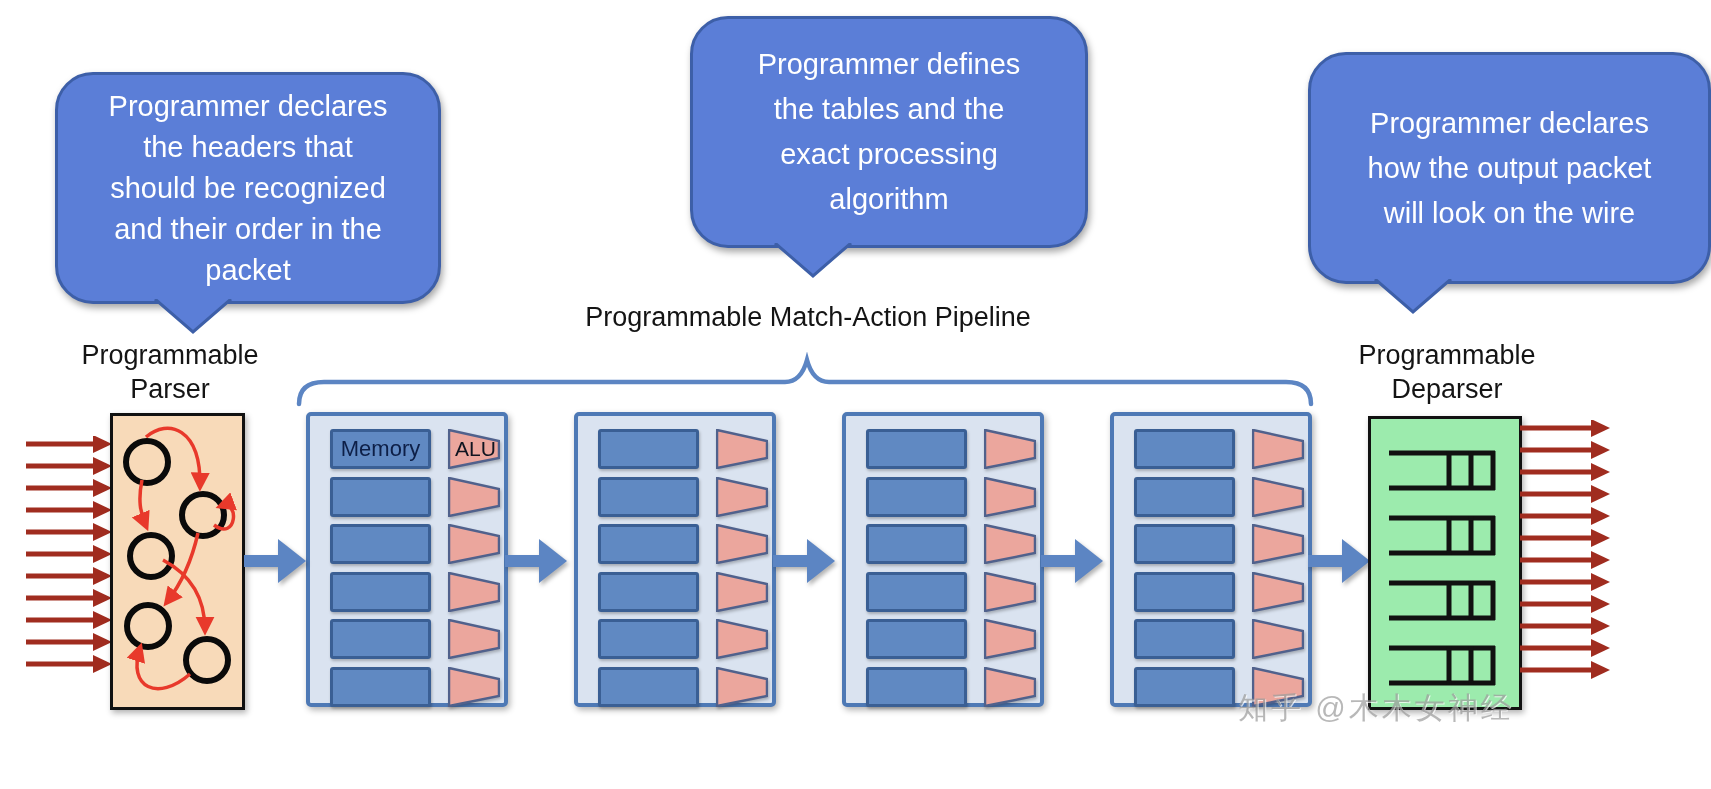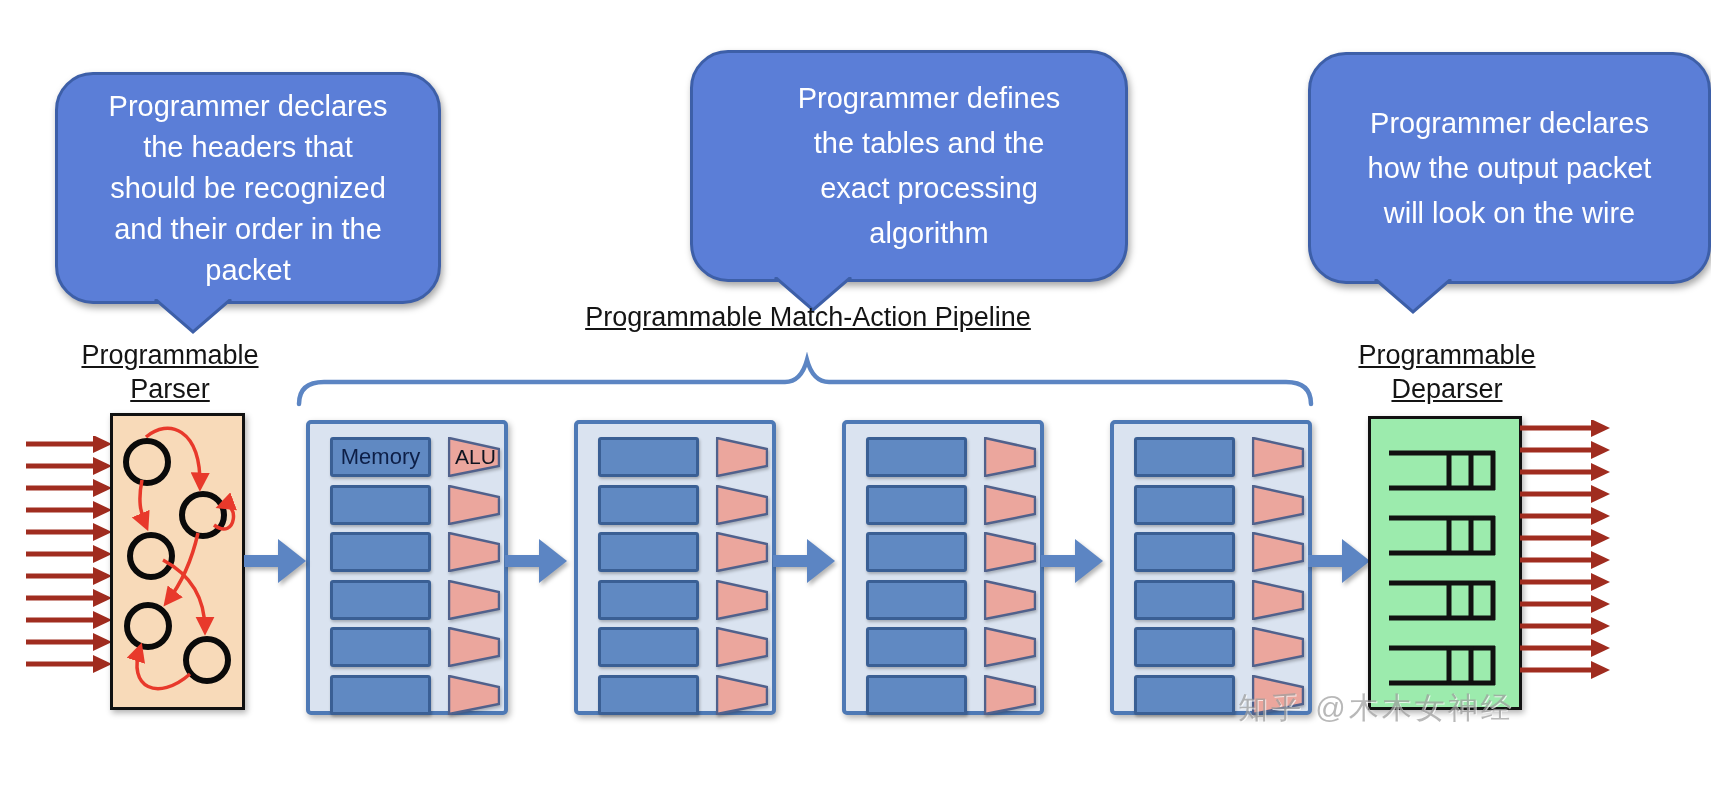--- a/index.html
+++ b/index.html
@@ -18,26 +18,26 @@
   .bubble{position:absolute;background:var(--bubble-fill);border:3px solid var(--bubble-border);
           border-radius:38px;box-shadow:2px 4px 7px rgba(0,0,0,.35);
           display:flex;align-items:center;justify-content:center;}
   .bubble-text{white-space:pre-line;text-align:center;color:var(--bubble-text);
                font-size:29px;line-height:41px;}
   .bubble-tail{position:absolute;bottom:-33px;width:80px;height:35px;}
   .bubble-tail path{fill:var(--bubble-fill);stroke:var(--bubble-border);stroke-width:3;}
 
   
   .lbl{position:absolute;color:var(--ink);font-size:27px;line-height:34px;
-       text-align:center;white-space:pre-line;text-decoration:underline;}
+       text-align:center;white-space:pre-line;}
 
   
   .stage{position:absolute;width:202px;height:295px;background:var(--stage-fill);
          border:4px solid var(--stage-border);border-radius:5px;box-sizing:border-box;
-         box-shadow:2px 3px 6px rgba(0,0,0,.3);margin-top:8px;}
+         box-shadow:2px 3px 6px rgba(0,0,0,.3);}
   .mem{position:absolute;left:20px;width:101px;height:40px;background:var(--mem-fill);
        border:3px solid var(--mem-border);border-radius:3px;box-sizing:border-box;
        box-shadow:1px 2px 3px rgba(0,0,0,.25);display:flex;align-items:center;justify-content:center;}
   .mem span{color:#0d1f47;font-size:22px;}
   .alu{position:absolute;left:138px;width:52px;height:40px;text-decoration:underline;}
   .alu svg{position:absolute;left:0;top:0;filter:drop-shadow(1px 2px 1.5px rgba(0,0,0,.25));}
   .alu span{position:absolute;left:3px;top:8px;width:49px;text-align:center;
             color:#101420;font-size:21px;}
 
   
@@ -56,21 +56,21 @@
     <div class="bubble-text">Programmer declares
 the headers that
 should be recognized
 and their order in the
 packet</div>
     <svg class="bubble-tail" style="left:95px;" viewBox="0 0 80 35">
       <path d="M2,0 L40,33 L78,0"></path>
     </svg>
   </div>
 
-  <div class="bubble" style="left:690px;top:50px;width:392px;height:226px;padding-left:40px;">
+  <div class="bubble" style="left:690px;top:16px;width:392px;height:226px;">
     <div class="bubble-text" style="line-height:45px;">Programmer defines
 the tables and the
 exact processing
 algorithm</div>
     <svg class="bubble-tail" style="left:80px;" viewBox="0 0 80 35">
       <path d="M2,0 L40,33 L78,0"></path>
     </svg>
   </div>
 
   <div class="bubble" style="left:1308px;top:52px;width:397px;height:226px;">

